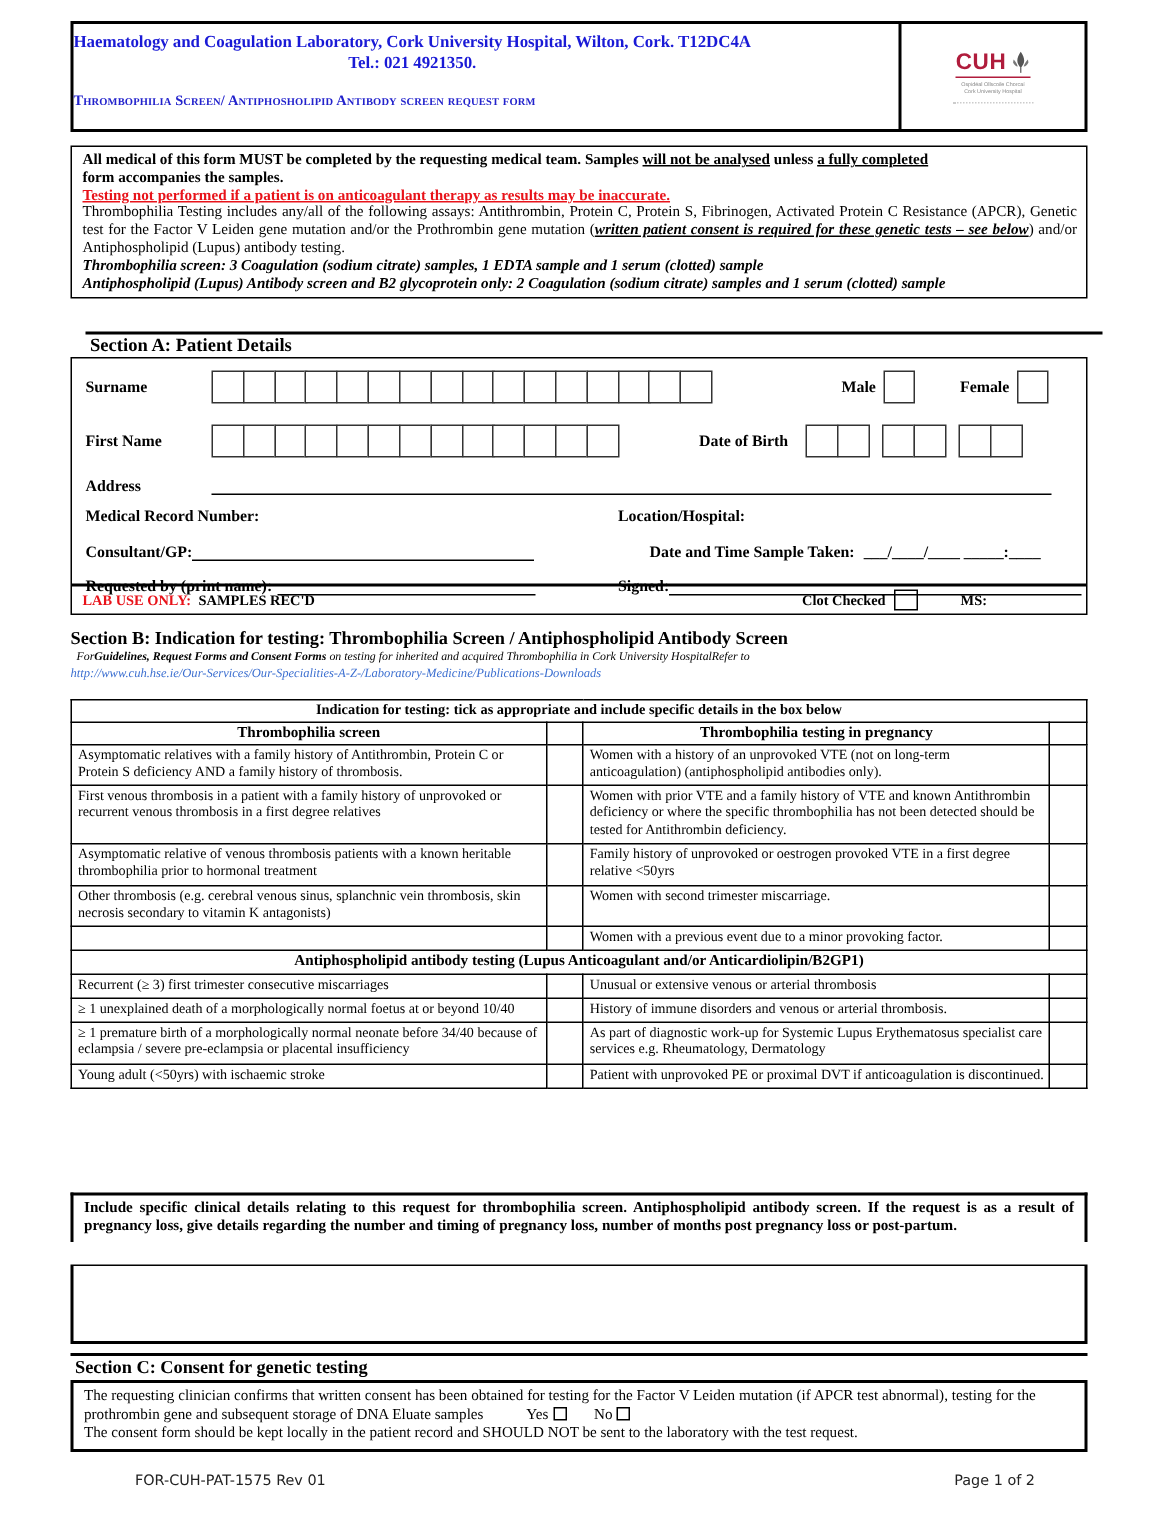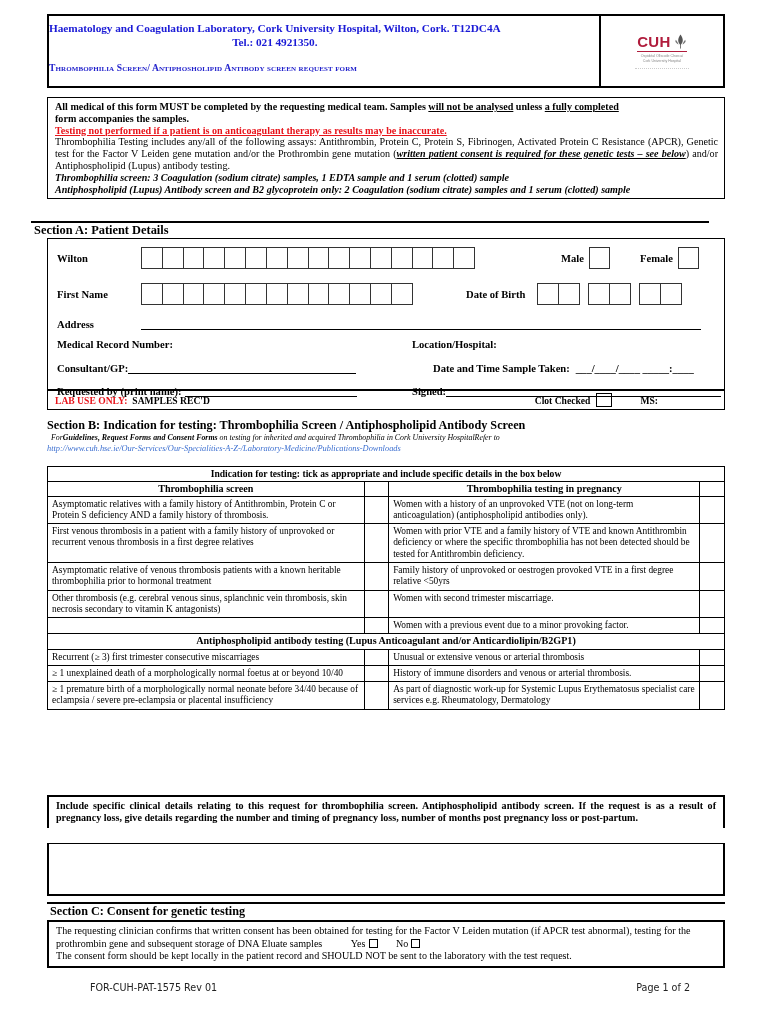--- a/index.html
+++ b/index.html
@@ -69,21 +69,21 @@
   }
   .intro p { margin: 0; }
   .i-bold { font-weight: bold; }
   .i-red { color: #e8131a; font-weight: bold; text-decoration: underline; }
   .i-just { text-align: justify; }
   .i-ital { font-style: italic; font-weight: bold; }
   u.thin { text-decoration: underline; }
 
   
   .secA-title {
-    position: absolute; left: 31px; top: 221px; width: 678px;
+    position: absolute; left: 57px; top: 221px; width: 678px;
     font-weight: bold; font-size: 12.4px; padding-left: 3px;
     border-top: 2px solid #000;
   }
   .secA-box {
     position: absolute; left: 47px; top: 238px; width: 678px; height: 172px;
     border: 1.5px solid #000;
   }
   .lbl { font-weight: bold; font-size: 10.6px; }
   .cells { display: flex; }
   .cell {
@@ -227,21 +227,21 @@
     <p class="i-red">Testing not performed if a patient is on anticoagulant therapy as results may be inaccurate.</p>
     <p class="i-just"><span>Thrombophilia Testing includes any/all of the following assays: Antithrombin, Protein C, Protein S, Fibrinogen, Activated Protein C Resistance (APCR), Genetic test for the Factor V Leiden gene mutation and/or the Prothrombin gene mutation (</span><u class="i-ital">written patient consent is required for these genetic tests – see below</u><span>) and/or Antiphospholipid (Lupus) antibody testing.</span></p>
     <p class="i-ital">Thrombophilia screen: 3 Coagulation (sodium citrate) samples, 1 EDTA sample and 1 serum (clotted) sample</p>
     <p class="i-ital">Antiphospholipid (Lupus) Antibody screen and B2 glycoprotein only: 2 Coagulation (sodium citrate) samples and 1 serum (clotted) sample</p>
   </div>
 
   <div class="secA-title">Section A: Patient Details</div>
   <div class="secA-box">
 
     <div class="rowA" style="left:9px; top:8px;">
-      <span class="lbl" style="width:84px;">Wilton</span>
+      <span class="lbl" style="width:84px;">Surname</span>
       <span class="cells" id="surname-cells">
           <span class="cell"></span>
           <span class="cell"></span>
           <span class="cell"></span>
           <span class="cell"></span>
           <span class="cell"></span>
           <span class="cell"></span>
           <span class="cell"></span>
           <span class="cell"></span>
           <span class="cell"></span>
@@ -398,20 +398,26 @@
           <td class="tick"></td>
           <td class="colR">History of immune disorders and venous or arterial thrombosis.</td>
           <td class="tick"></td>
         </tr>
         <tr>
           <td class="colL">≥ 1 premature birth of a morphologically normal neonate before 34/40 because of eclampsia / severe pre-eclampsia or placental insufficiency</td>
           <td class="tick"></td>
           <td class="colR">As part of diagnostic work-up for Systemic Lupus Erythematosus specialist care services e.g. Rheumatology, Dermatology</td>
           <td class="tick"></td>
         </tr>
+        <tr>
+          <td class="colL">Young adult (&lt;50yrs) with ischaemic stroke</td>
+          <td class="tick"></td>
+          <td class="colR">Patient with unprovoked PE or proximal DVT if anticoagulation is discontinued.</td>
+          <td class="tick"></td>
+        </tr>
       </tbody>
   </table>
 
   <div class="details-inst">Include specific clinical details relating to this request for thrombophilia screen. Antiphospholipid antibody screen. If the request is as a result of pregnancy loss, give details regarding the number and timing of pregnancy loss, number of months post pregnancy loss or post-partum.</div>
   <div class="details-blank"></div>
 
   <div class="secC-title">Section C: Consent for genetic testing</div>
   <div class="secC-box">
     <span>The requesting clinician confirms that written consent has been obtained for testing for the Factor V Leiden mutation (if APCR test abnormal), testing for the prothrombin gene and subsequent storage of  DNA Eluate samples</span>
     <span style="margin-left:26px;">Yes</span><span class="cbox"></span>

